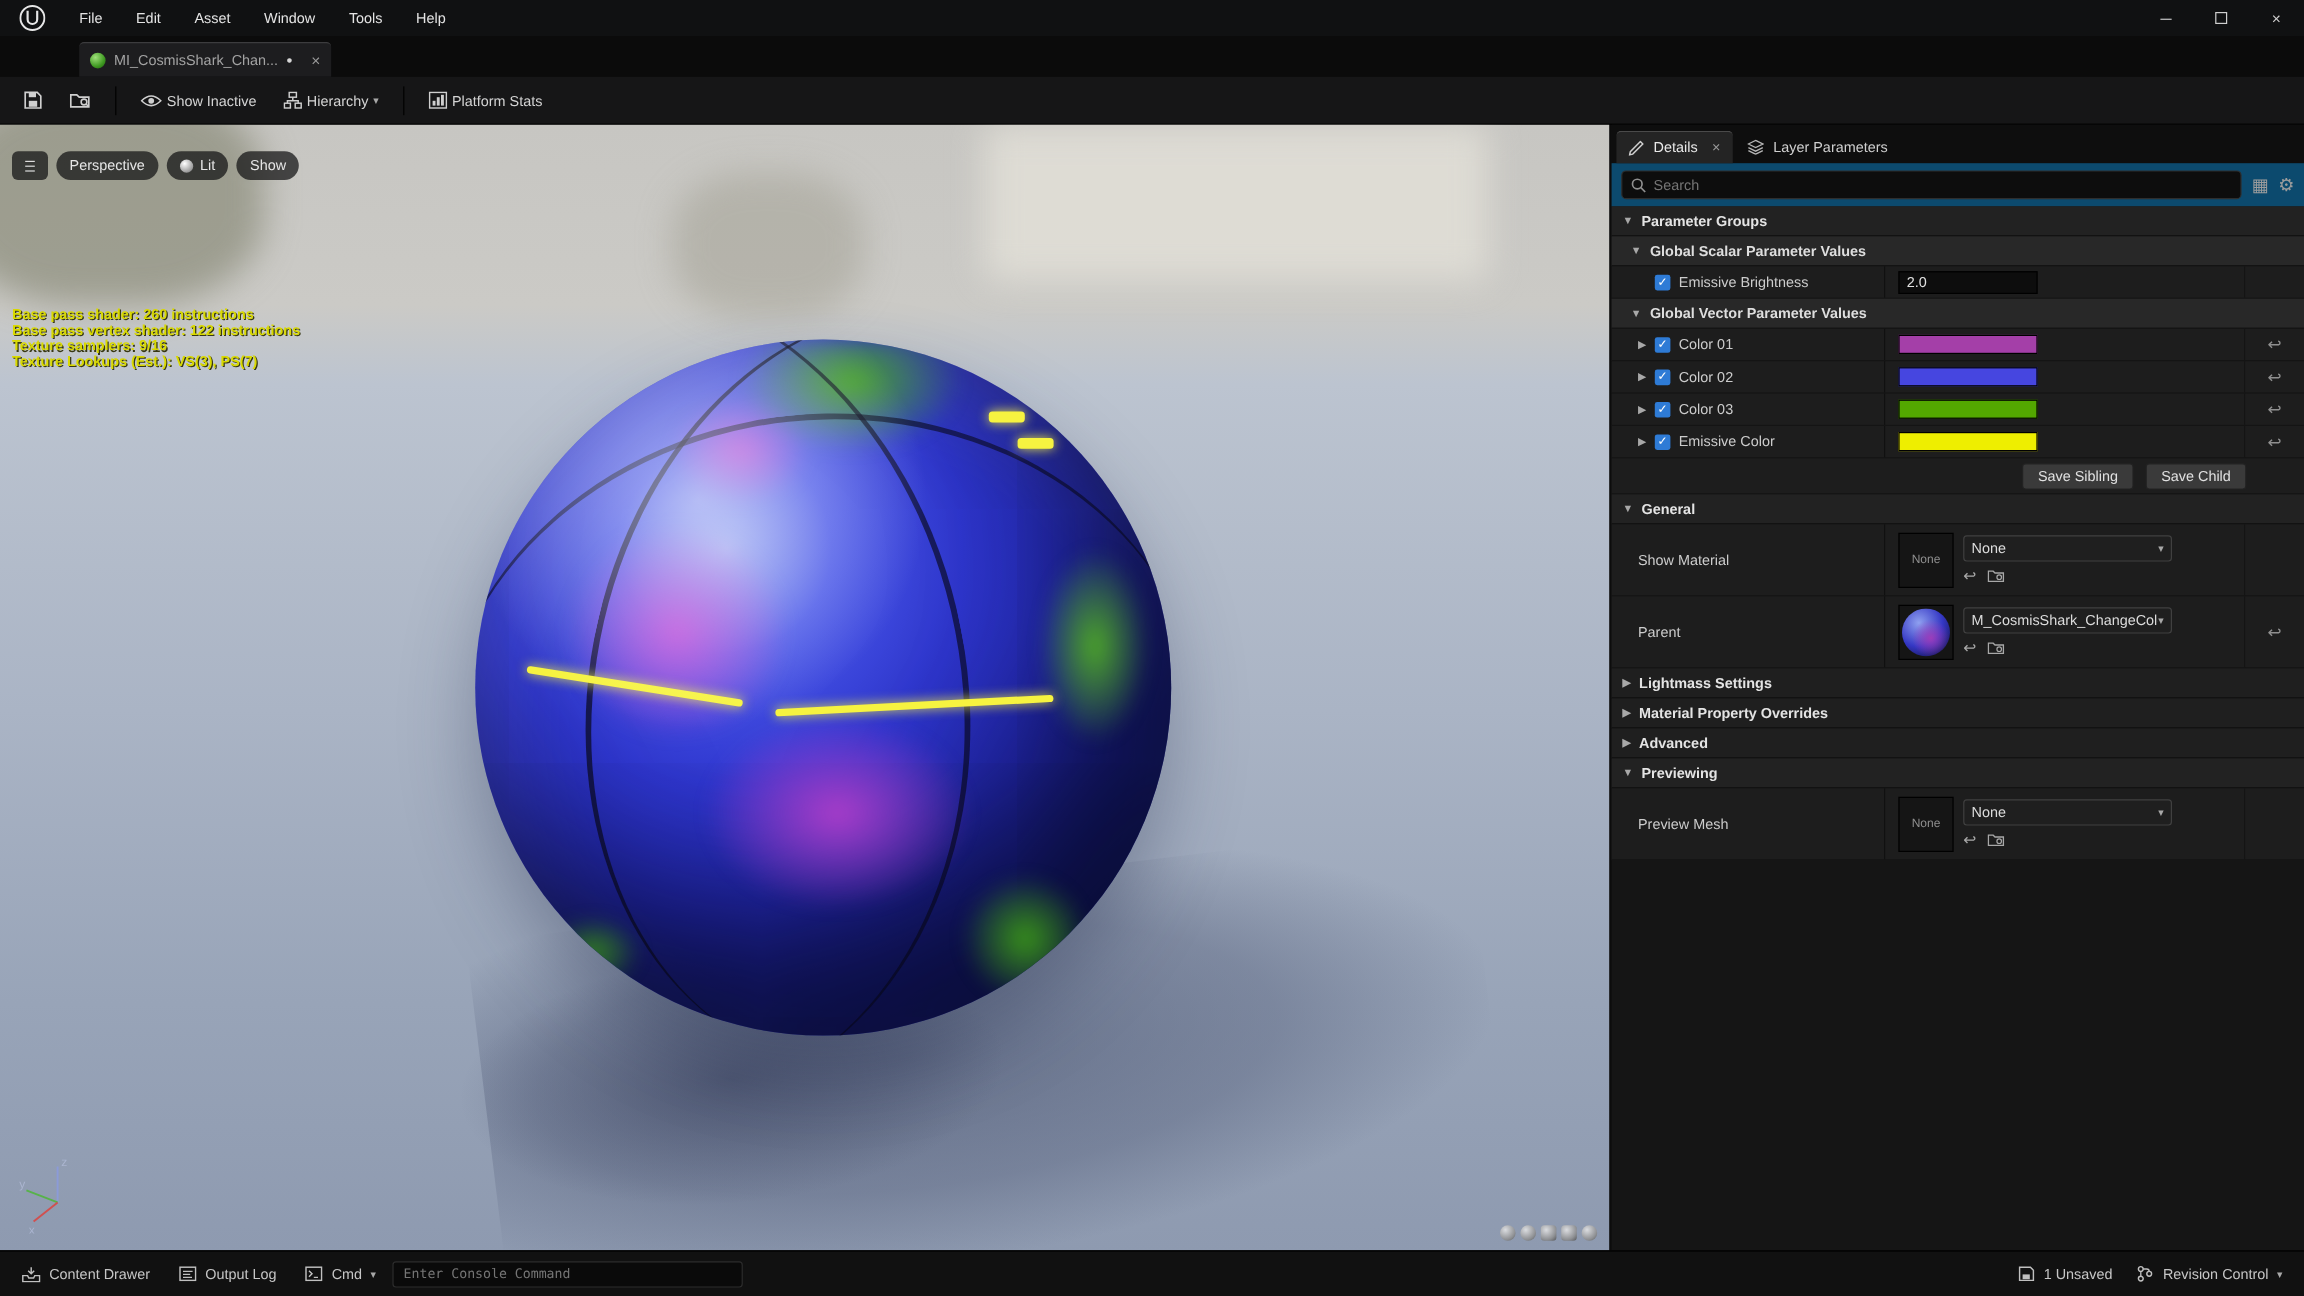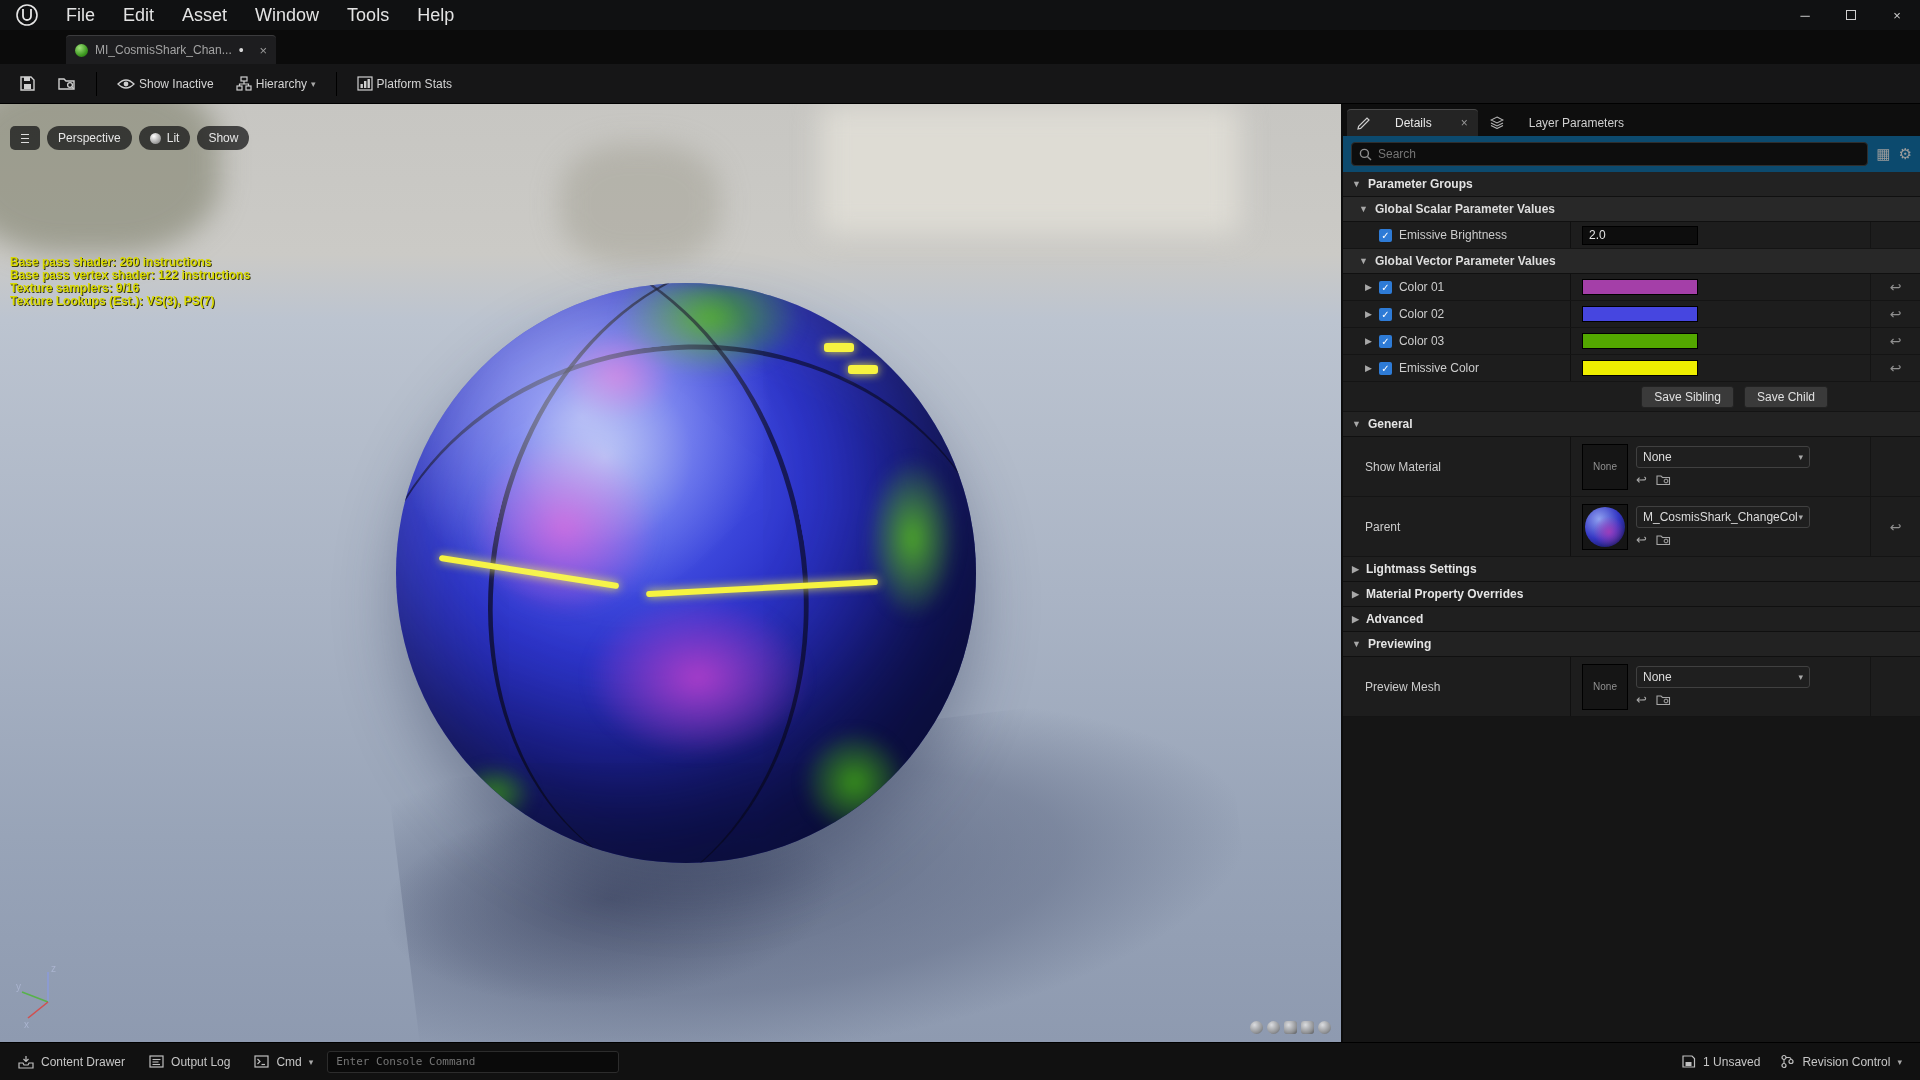--- a/index.html
+++ b/index.html
@@ -5,21 +5,21 @@
   * { margin:0; padding:0; box-sizing:border-box; }
   html,body { width:1920px; height:1080px; overflow:hidden; background:#0c0c0c;
               font-family:"Liberation Sans", sans-serif; color:#c8c8c8; }
   svg { display:block; }
 
   
   .titlebar { position:absolute; left:0; top:0; width:1920px; height:30px; background:#101112;
               display:flex; align-items:center; }
   .ue-logo { width:54px; height:30px; display:flex; align-items:center; justify-content:center; }
   .menus { display:flex; gap:4px; }
-  .menu-item { padding:4px 12px; font-size:18px; color:#e4e4e4; cursor:default; }
+  .menu-item { padding:4px 12px; font-size:12px; color:#e4e4e4; cursor:default; }
   .win-controls { margin-left:auto; display:flex; }
   .win-btn { width:46px; height:30px; display:flex; align-items:center; justify-content:center;
              color:#cfcfcf; font-size:13px; }
   .restore-box { width:10px; height:10px; border:1px solid #cfcfcf; display:inline-block; }
 
   
   .tabbar { position:absolute; left:0; top:30px; width:1920px; height:34px; background:#0b0b0b; }
   .doc-tab { position:absolute; left:66px; top:5px; height:29px; width:210px; background:#1d1d1f;
              border-top:1px solid #3c3c3e; border-radius:4px 4px 0 0; display:flex; align-items:center;
              gap:7px; padding:0 9px; }
@@ -95,21 +95,21 @@
   .axis-gizmo { position:absolute; left:14px; bottom:14px; }
 
   .shape-row { position:absolute; right:10px; bottom:8px; display:flex; gap:4px; align-items:center; }
   .shape-ic { width:13px; height:13px; border-radius:50%;
       background:radial-gradient(circle at 35% 30%, #e8e8e8, #8f8f8f 65%, #4a4a4a); opacity:.85; }
   .shape-ic.sq { border-radius:3px; }
 
   
   .panel { position:absolute; left:1343px; top:0; width:577px; height:938px; background:#151515; }
   .panel-tabs { height:32px; background:#0e0e0e; display:flex; align-items:flex-end; padding-left:4px; gap:2px; }
-  .ptab { height:27px; display:flex; align-items:center; gap:25px; padding:0 10px; font-size:12px; color:#cfcfcf;
+  .ptab { height:27px; display:flex; align-items:center; gap:8px; padding:0 10px; font-size:12px; color:#cfcfcf;
           border-radius:4px 4px 0 0; }
   .ptab.active { background:#242424; border-top:1px solid #4a4a4a; color:#e8e8e8; }
   .ptab .tclose { color:#9a9a9a; margin-left:4px; }
 
   .search-row { height:36px; display:flex; align-items:center; padding:0 8px; gap:8px; background:#0c4a6e; }
   .search-box { flex:1; height:24px; background:#0d0d0d; border:1px solid #2e2e2e; border-radius:4px;
                 display:flex; align-items:center; padding:0 7px; gap:6px; }
   .search-box input { flex:1; background:transparent; border:none; outline:none; color:#cfcfcf; font-size:12px;
                       font-family:"Liberation Sans",sans-serif; }
   .hdr-icon { color:#9c9c9c; font-size:15px; }
@@ -130,21 +130,21 @@
   .h60 { height:60px; }
   .ind1 { padding-left:36px; }
   .ind2 { padding-left:22px; }
   .cb { width:13px; height:13px; border-radius:2px; background:#2e7bd6; color:#fff; font-size:10px;
         line-height:13px; text-align:center; flex:none; }
   .num-input { width:116px; height:19px; background:#0d0d0d; border:1px solid #000; color:#e2e2e2;
                font-size:12px; display:flex; align-items:center; padding-left:6px; }
   .swatch { width:116px; height:16px; border:1px solid #000; }
 
   .save-row { height:30px; background:#1d1d1d; border-bottom:1px solid #141414; display:flex; align-items:center;
-              justify-content:flex-end; gap:10px; padding-right:92px; }
+              justify-content:flex-end; gap:10px; padding-right:48px; }
   .btn { height:22px; padding:0 12px; background:#3a3a3a; border:1px solid #222; border-radius:3px;
          color:#e0e0e0; font-size:12px; display:flex; align-items:center; }
 
   .dd { width:174px; height:22px; background:#1f1f1f; border:1px solid #404040; border-radius:3px;
         display:flex; align-items:center; font-size:12px; color:#dcdcdc; padding:0 6px; }
   .dd .chev { margin-left:auto; }
   .thumb { width:46px; height:46px; background:#151515; border:1px solid #000; display:flex; align-items:center;
            justify-content:center; font-size:10px; color:#8f8f8f; flex:none; }
   .thumb-sphere { width:40px; height:40px; border-radius:50%;
       background:radial-gradient(circle at 60% 62%, rgba(165,60,185,.9), transparent 45%),

